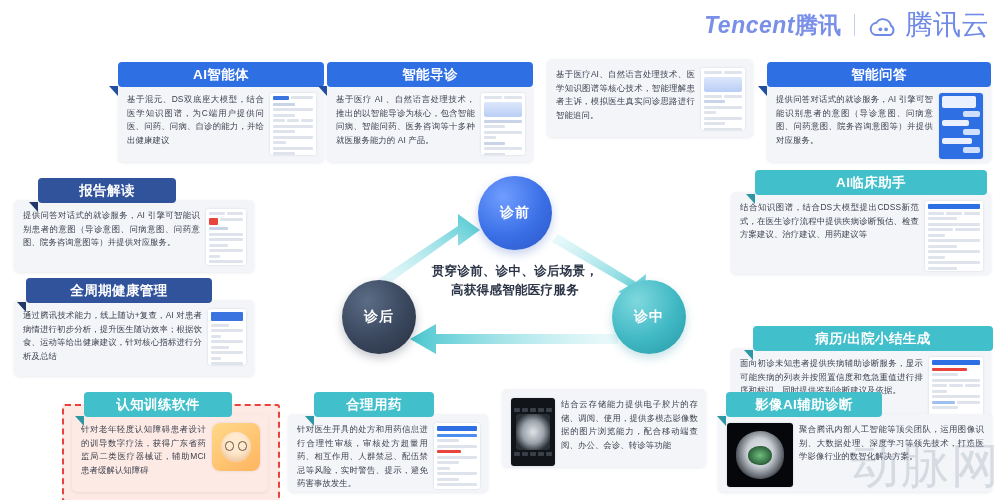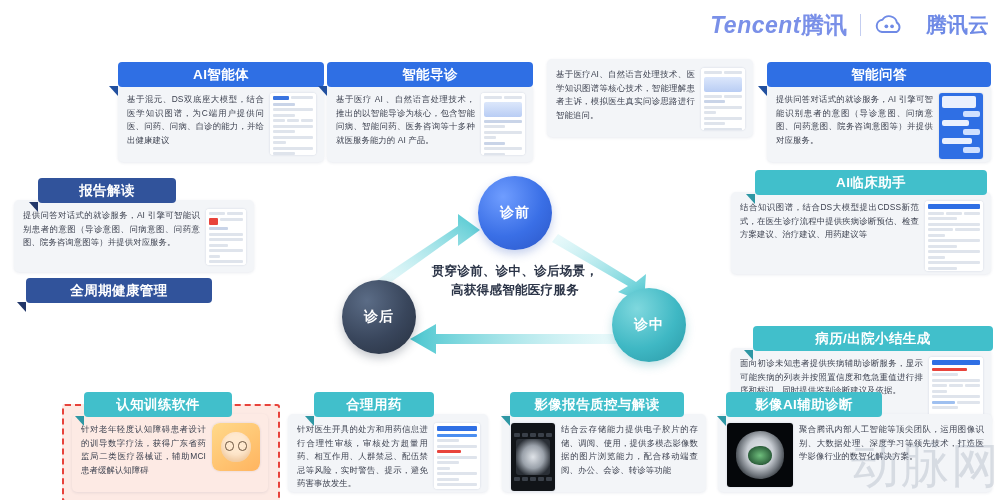--- a/index.html
+++ b/index.html
@@ -15,21 +15,21 @@
   .brand{
     position:absolute;top:8px;right:18px;height:34px;
     display:flex;align-items:center;gap:13px;
   }
   .brand-tencent{
     font-size:23px;font-weight:bold;font-style:italic;letter-spacing:.5px;
     color:#7a90e8;white-space:nowrap;
   }
   .brand-tencent .cn{font-style:normal;letter-spacing:0;}
   .brand-sep{width:1px;height:22px;background:#c3cdf0;}
-  .brand-cloud{display:flex;align-items:center;gap:22px;color:#6f8ae6;font-size:21px;font-weight:bold;}
+  .brand-cloud{display:flex;align-items:center;gap:7px;color:#6f8ae6;font-size:28px;font-weight:normal;}
   .cloud-ico{width:30px;height:22px;}
 
   
   .card{position:absolute;box-sizing:border-box;}
   .card .hdr{
     position:relative;display:flex;align-items:center;justify-content:center;
     height:25px;border-radius:4px;
     color:#fff;font-size:13.5px;font-weight:bold;letter-spacing:.4px;
     white-space:nowrap;z-index:3;
   }
@@ -98,21 +98,21 @@
     background:#fdeae4;z-index:1;
   }
 
   
   .cycle{position:absolute;left:330px;top:176px;width:370px;height:210px;}
   .node{position:absolute;border-radius:50%;display:flex;align-items:center;
         justify-content:center;color:#fff;font-size:14px;font-weight:bold;letter-spacing:1px;}
   .n-pre{left:148px;top:0px;width:74px;height:74px;
     background:radial-gradient(circle at 34% 28%,#6f9dff 0%,#3a6fe6 55%,#2b56c6 100%);
     box-shadow:0 4px 10px rgba(45,85,190,.28);}
-  .n-mid{left:282px;top:112px;width:74px;height:74px;
+  .n-mid{left:282px;top:104px;width:74px;height:74px;
     background:radial-gradient(circle at 34% 28%,#7fd8de 0%,#3fb8c4 55%,#2a98a6 100%);
     box-shadow:0 4px 10px rgba(45,150,170,.28);}
   .n-post{left:12px;top:104px;width:74px;height:74px;
     background:radial-gradient(circle at 34% 28%,#5b6c86 0%,#39465c 55%,#27303f 100%);
     box-shadow:0 4px 10px rgba(40,50,70,.28);}
   .cycle-caption{
     position:absolute;left:60px;top:86px;width:250px;text-align:center;
     font-size:12.5px;font-weight:bold;line-height:1.55;color:#2b3447;letter-spacing:.3px;
   }
   .cycle svg{position:absolute;inset:0;}
@@ -262,20 +262,36 @@
             <div class="bar"></div>
             <div class="bar xs"></div>
           <div class="bar"></div>
         </div>
       </div>
     </div>
   </div>
 
   <div class="card t-navy" style="left:14px;top:278px;width:240px;height:98px;">
     <div class="hdr" style="width:186px;margin-left:12px;">全周期健康管理</div>
+    <div class="body">
+      <div class="txt">通过腾讯技术能力，线上随访+复查，AI 对患者病情进行初步分析，提升医生随访效率；根据饮食、运动等给出健康建议，针对核心指标进行分析及总结</div>
+      <div class="thumb" style="width:38px;height:56px;">
+        <div class="ui-mock">
+          <div class="bar b" style="height:9px;background:#3a74e0;"></div>
+          <div class="bar s"></div>
+            <div class="bar"></div>
+            <div class="bar xs"></div>
+          <div class="bar"></div>
+            <div class="bar s"></div>
+            <div class="bar"></div>
+          <div class="bar xs"></div>
+            <div class="bar"></div>
+        </div>
+      </div>
+    </div>
   </div>
 
   <div class="card t-teal" style="left:731px;top:170px;width:260px;height:104px;">
     <div class="hdr" style="width:232px;margin-left:24px;">AI临床助手</div>
     <div class="body">
       <div class="txt">结合知识图谱，结合DS大模型提出CDSS新范式，在医生诊疗流程中提供疾病诊断预估、检查方案建议、治疗建议、用药建议等</div>
       <div class="thumb" style="width:58px;height:70px;">
         <div class="ui-mock">
           <div class="bar b" style="height:5px;background:#2f6fe4;"></div>
           <div class="row">
@@ -359,21 +375,20 @@
           <div class="bar"></div>
             <div class="bar s"></div>
             <div class="bar"></div>
           <div class="bar xs"></div>
         </div>
       </div>
     </div>
   </div>
 
   <div class="card t-teal" style="left:502px;top:392px;width:204px;height:100px;">
-    <div class="hdr" style="width:174px;margin-left:8px;">影像报告质控与解读</div>
     <div class="body">
       <div class="thumb" style="width:44px;height:68px;">
         <div class="film">
           <div class="strip">
               <i></i>
               <i></i>
               <i></i>
               <i></i>
               <i></i>
             </div>

